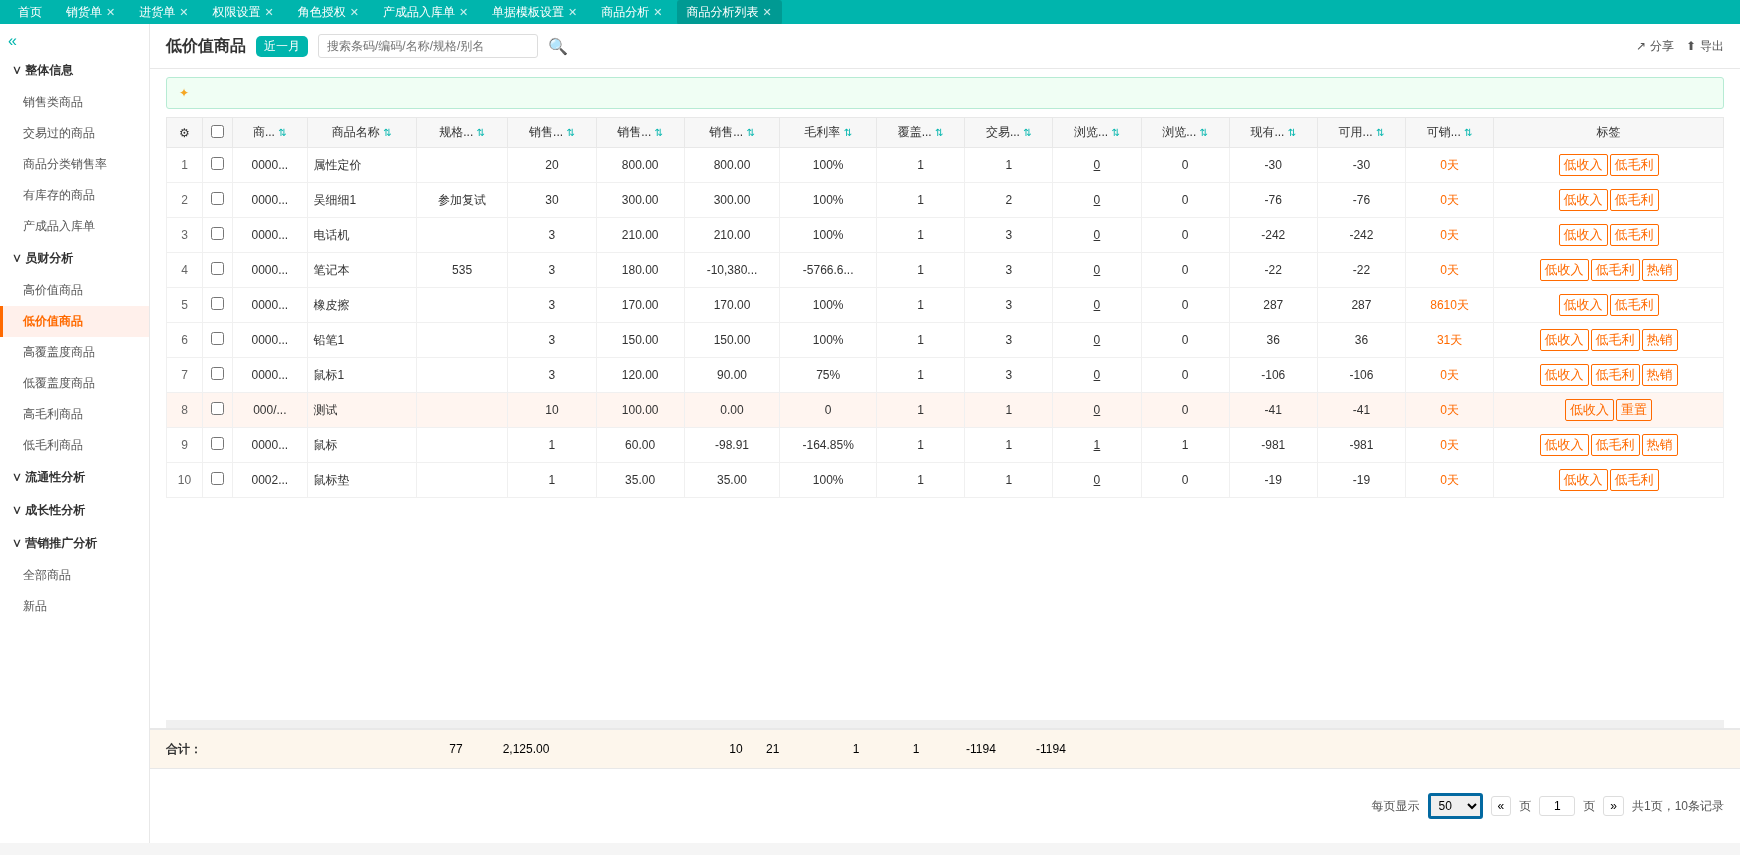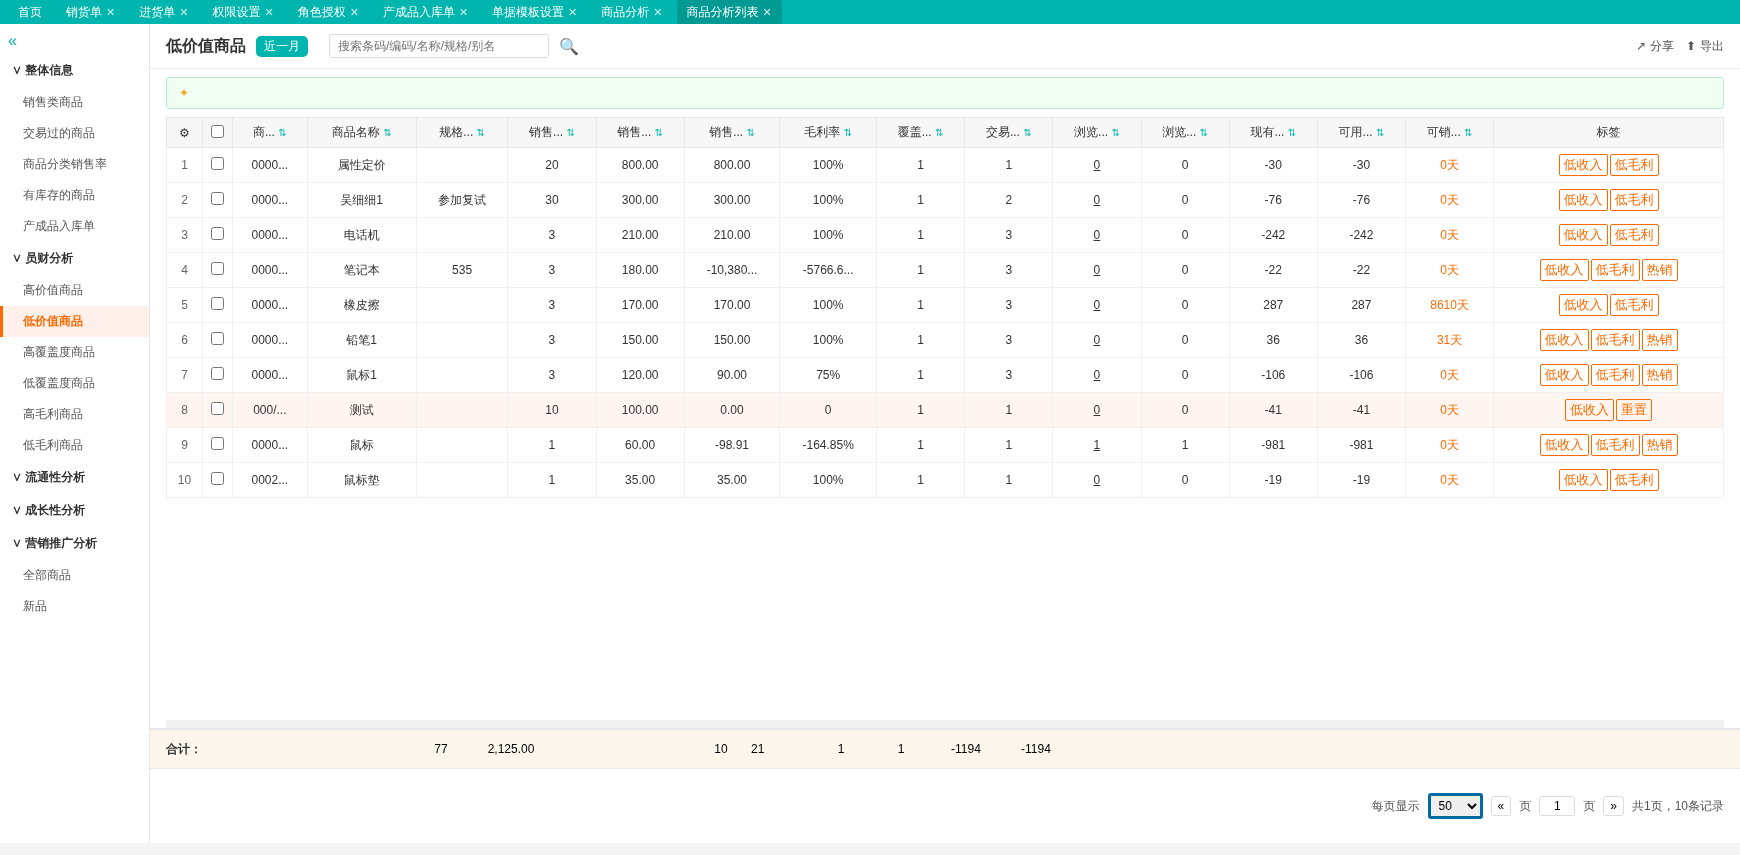--- a/index.html
+++ b/index.html
@@ -89,21 +89,20 @@
       font-size: 12px;
       cursor: pointer;
     }
     .search-box {
       border: 1px solid #ddd;
       border-radius: 3px;
       padding: 4px 8px;
       width: 220px;
       outline: none;
       color: #0f172a;
-      margin-left: 11px;
     }
     .search-icon-btn {
       color: #ff6a00;
       cursor: pointer;
       font-size: 16px;
     }
     .header-actions {
       margin-left: auto;
       display: flex;
       gap: 12px;
@@ -157,21 +156,21 @@
     thead th .sort-icon { color: #00b5ad; font-size: 10px; }
     tbody tr { border-bottom: 1px solid #f0f0f0; }
     tbody tr.highlighted { background: #fff5f0; }
     tbody td {
       border: 1px solid #f0f0f0;
       padding: 5px 6px;
       text-align: center;
       color: #333;
       white-space: nowrap;
     }
-    tbody td.name-col { text-align: center; }
+    tbody td.name-col { text-align: left; }
     .tag-badge {
       display: inline-block;
       border: 1px solid;
       border-radius: 2px;
       padding: 1px 4px;
       margin: 1px;
       font-size: 13px;
     }
     .tag-orange { color: #ff6a00; border-color: #ff6a00; }
     .tag-hot { color: #ff6a00; border-color: #ff6a00; }
@@ -181,21 +180,21 @@
     .num-col { width: 36px; color: #666; }
 
     
     .footer-summary {
       background: #fdf6ec;
       border-top: 2px solid #e8e8e8;
       padding: 8px 16px;
       display: flex;
       align-items: center;
       font-size: 12px;
-      gap: 1px;
+      gap: 16px;
       min-height: 40px;
     }
     .footer-label { color: #333; font-weight: bold; margin-right: 8px; }
     .footer-cells {
       flex: 1;
       display: flex;
       align-items: center;
     }
 
     

